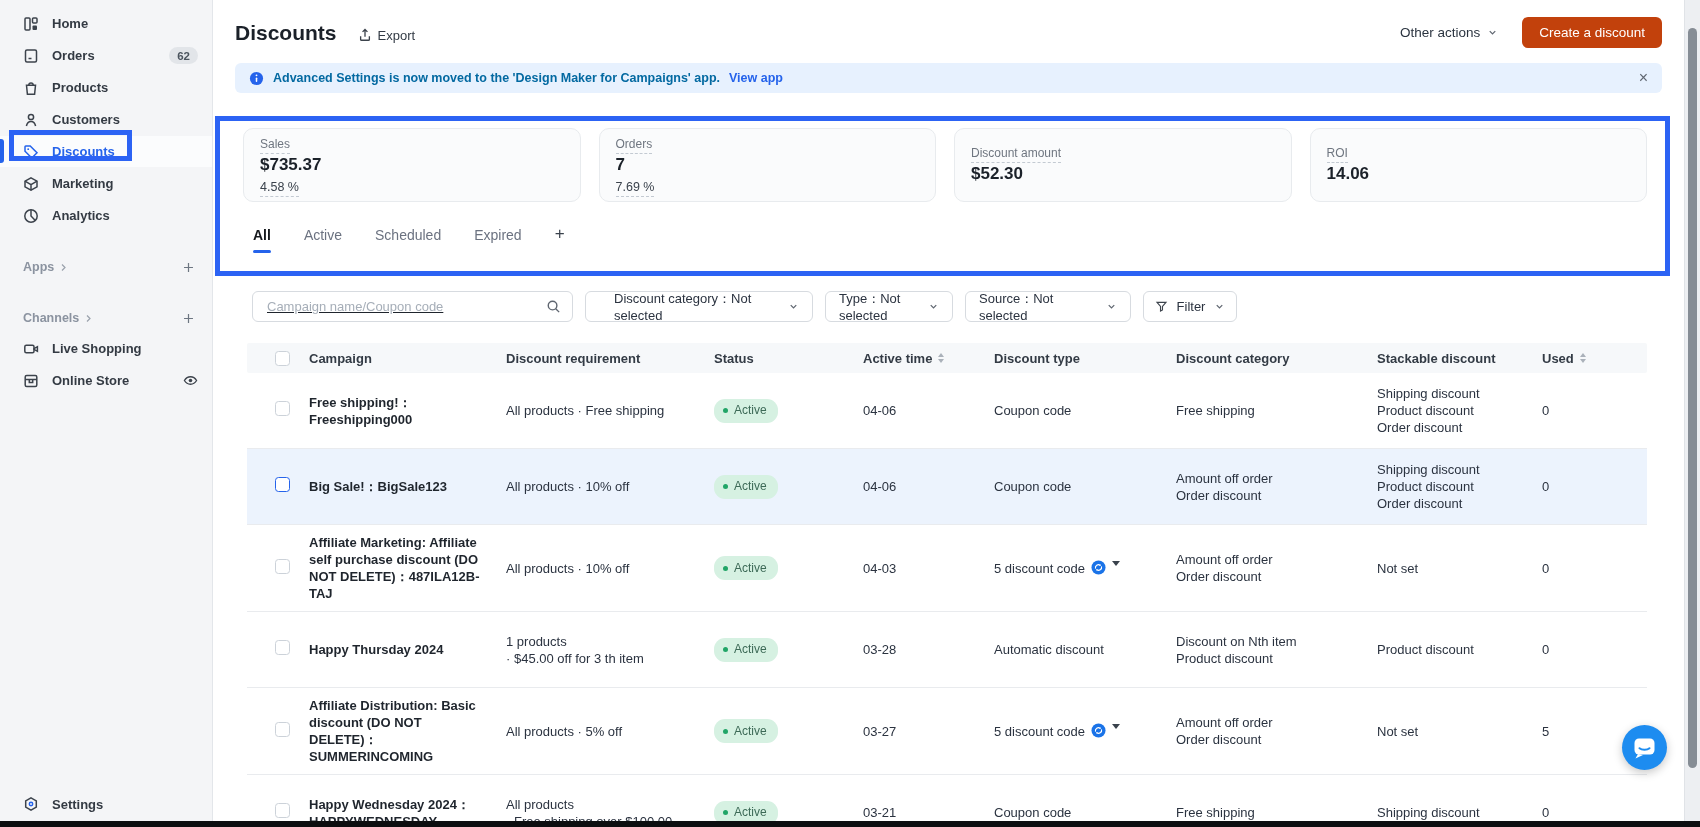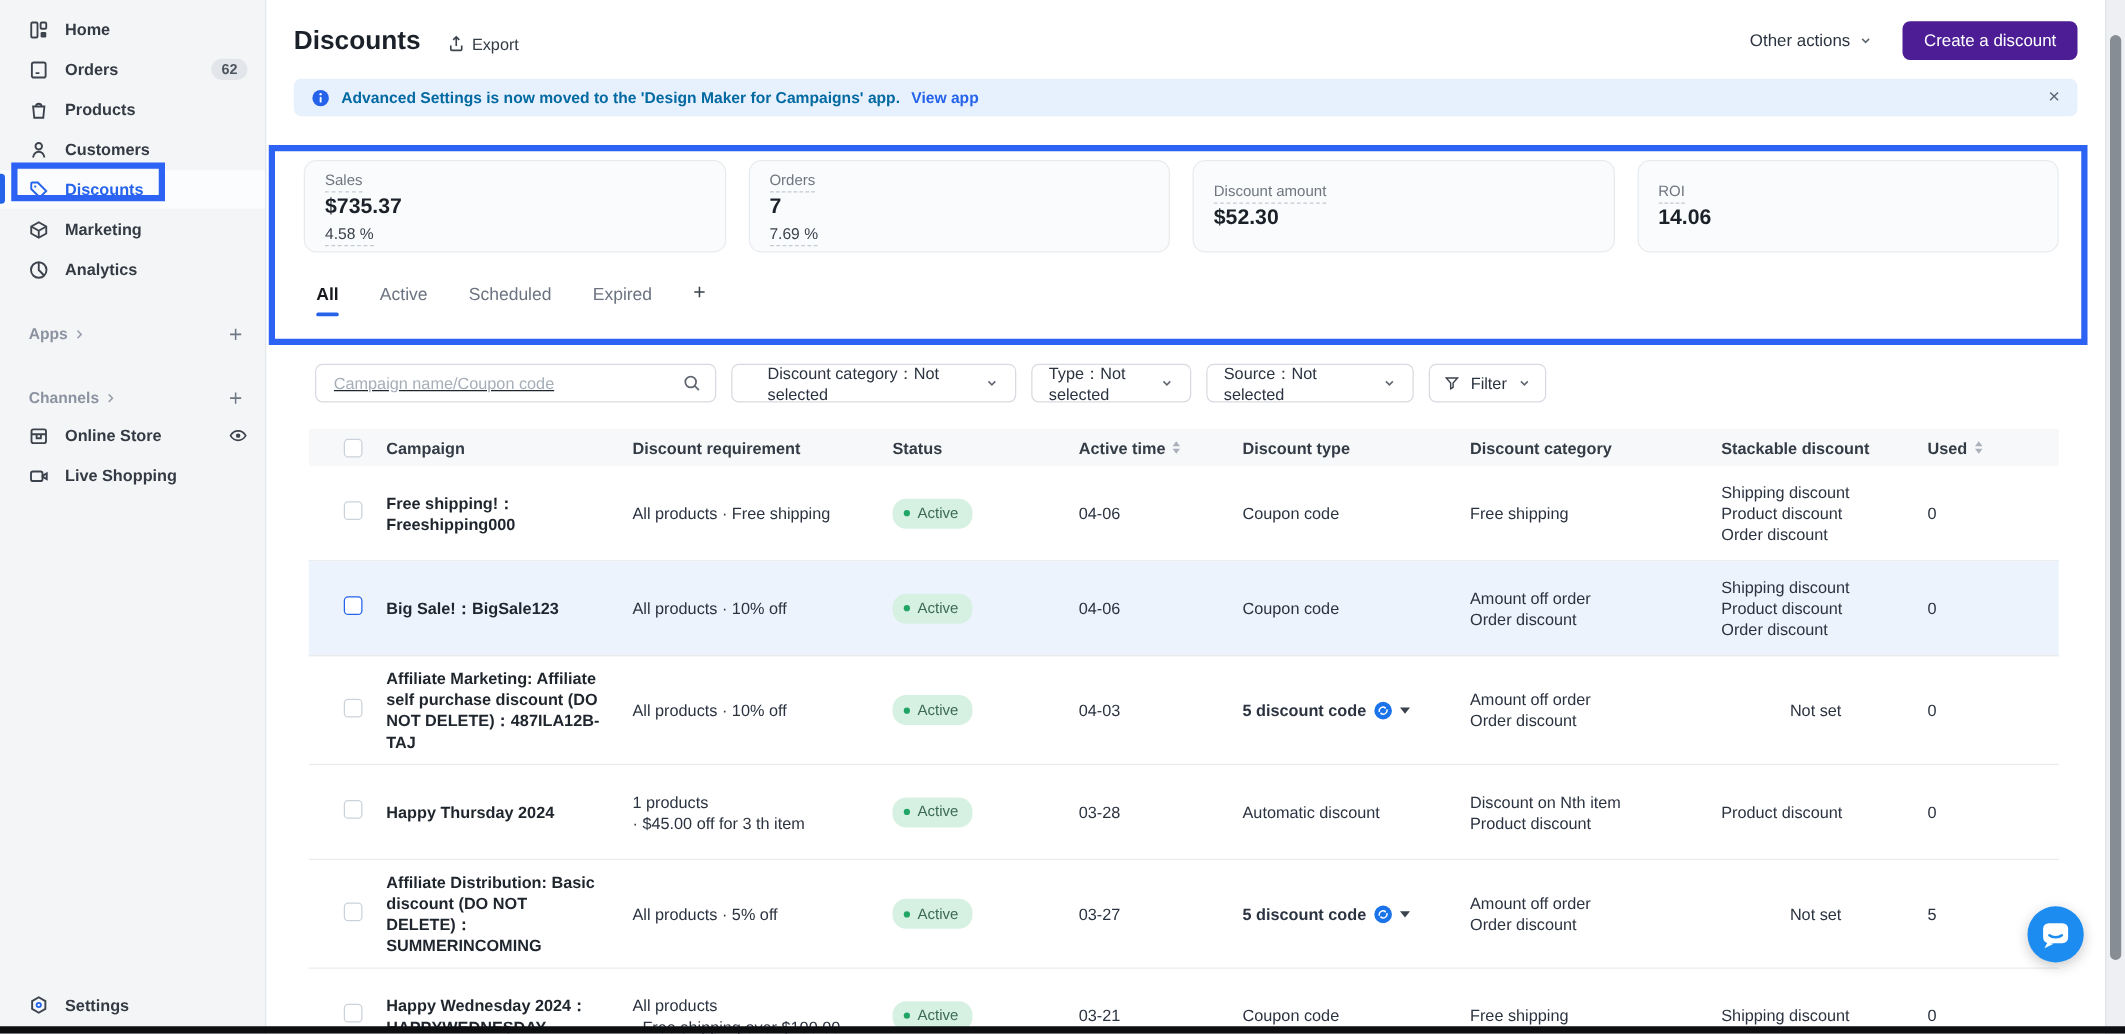--- a/index.html
+++ b/index.html
@@ -40,21 +40,21 @@
   
   .main { position:absolute; left:214px; top:0; width:1470px; height:827px; background:#fff; }
 
   .page-header { display:flex; align-items:center; padding:17px 22px 0 21px; }
   .page-title { font-size:21px; font-weight:700; color:#1b2129; }
   .export-btn { display:flex; align-items:center; gap:6px; margin-left:21px; margin-top:5px;
     font-size:13px; color:#333b45; cursor:pointer; }
   .export-btn .ic { color:#3c434c; }
   .header-right { margin-left:auto; display:flex; align-items:center; gap:24px; }
   .other-actions { display:flex; align-items:center; gap:7px; font-size:13.5px; color:#2b3440; cursor:pointer; }
-  .btn-primary { background:#4c1d95; color:#fff; border:none; border-radius:6px;
+  .btn-primary { background:#c2410c; color:#fff; border:none; border-radius:6px;
     font-size:13.5px; font-weight:500; padding:8px 17px; font-family:inherit; cursor:pointer; }
 
   .banner { margin:15px 22px 0 21px; height:30px; background:#e7f1fe; border-radius:6px;
     display:flex; align-items:center; gap:9px; padding:0 14px; font-size:12.5px; }
   .banner-text { color:#0369a1; font-weight:600; }
   .banner-link { color:#2563eb; font-weight:600; cursor:pointer; }
   .banner-close { margin-left:auto; color:#5f6670; font-size:16px; line-height:1; cursor:pointer; }
 
   .stats-row { display:flex; gap:18px; margin:35px 37px 0 29px; }
   .stat-card { flex:1; height:74px; background:#fafbfc; border:1px solid #e8ebee;
@@ -99,25 +99,25 @@
   .sort { display:inline-flex; flex-direction:column; gap:2px; margin-left:2px; }
   .sort i { display:block; width:0; height:0; border-left:3.5px solid transparent; border-right:3.5px solid transparent; }
   .sort .up { border-bottom:4px solid #aab1ba; }
   .sort .dn { border-top:4px solid #aab1ba; }
 
   .trow { align-items:center; border-bottom:1px solid #e9ebee; min-height:76px; padding:9px 0; }
   .trow > div { padding-right:14px; line-height:17px; color:#2b3340; }
   .trow .campaign { font-weight:600; color:#1f252d; word-wrap:break-word; cursor:pointer; }
   .trow.selected { background:#ecf3fd; }
   .lines span { display:block; }
-  .muted { color:#c7ccd3;text-align:center; }
+  .muted { color:#c7ccd3; }
   .pill { display:inline-flex; align-items:center; gap:6px; background:#d6f1e2;
     border-radius:11px; padding:3.5px 11px 3.5px 9px; font-size:12px; color:#3d6a57; }
   .pill .dot { width:5px; height:5px; border-radius:50%; background:#21a567; }
-  .type-cell { display:flex; align-items:center; gap:6px;font-weight:bold; }
+  .type-cell { display:flex; align-items:flex-start; gap:6px; }
   .caret { width:0; height:0; border-left:4px solid transparent; border-right:4px solid transparent;
     border-top:5px solid #3a424c; margin-top:1px; }
 
   
   .ann { position:absolute; border:5px solid #2c63f4; pointer-events:none; z-index:5; }
   .ann-discounts { left:9px; top:130px; width:123px; height:31px; }
   .ann-stats { left:215px; top:116px; width:1455px; height:160px; }
 
   .scroll-track { position:absolute; right:0; top:0; width:16px; height:827px;
     background:#edeff2; border-left:1px solid #e0e3e7; z-index:7; }
@@ -226,40 +226,40 @@
       <svg width="13" height="13" viewBox="0 0 16 16" fill="none" stroke="currentColor" stroke-width="1.5">
           <path d="M8 2.5v11M2.5 8h11"></path>
         </svg>
     </span>
   </div>
 
   <div class="channel-list">
     <div class="nav-item">
       <span class="ic">
         <svg width="16" height="16" viewBox="0 0 16 16" fill="none" stroke="currentColor" stroke-width="1.5">
+            <rect x="1.8" y="4.2" width="9.2" height="7.6" rx="1.5"></rect>
+            <path d="M11 7.7l3.4-2v4.6l-3.4-2z"></path>
+          </svg>
+      </span>
+      <span>Live Shopping</span>
+    </div>
+    <div class="nav-item">
+      <span class="ic">
+        <svg width="16" height="16" viewBox="0 0 16 16" fill="none" stroke="currentColor" stroke-width="1.5">
             <rect x="2.2" y="2.5" width="11.6" height="11" rx="1.5"></rect>
             <path d="M2.2 6.4h11.6M6.3 6.4v3.2h3.4V6.4"></path>
           </svg>
       </span>
       <span>Online Store</span>
       <span class="eye">
         <svg width="15" height="15" viewBox="0 0 16 16" fill="none" stroke="currentColor" stroke-width="1.4">
             <path d="M1.5 8s2.4-4 6.5-4 6.5 4 6.5 4-2.4 4-6.5 4S1.5 8 1.5 8z"></path>
             <circle cx="8" cy="8" r="1.9" fill="currentColor" stroke="none"></circle>
           </svg>
       </span>
-    </div>
-    <div class="nav-item">
-      <span class="ic">
-        <svg width="16" height="16" viewBox="0 0 16 16" fill="none" stroke="currentColor" stroke-width="1.5">
-            <rect x="1.8" y="4.2" width="9.2" height="7.6" rx="1.5"></rect>
-            <path d="M11 7.7l3.4-2v4.6l-3.4-2z"></path>
-          </svg>
-      </span>
-      <span>Live Shopping</span>
     </div>
   </div>
 
   <div class="settings-row">
     <span class="ic">
       <svg width="16" height="16" viewBox="0 0 16 16" fill="none">
           <path d="M8 1.8l5.3 3.1v6.2L8 14.2 2.7 11.1V4.9z" stroke="#3c434c" stroke-width="1.5"></path>
           <circle cx="8" cy="8" r="1.7" stroke="#2563eb" stroke-width="1.5"></circle>
         </svg>
     </span>

